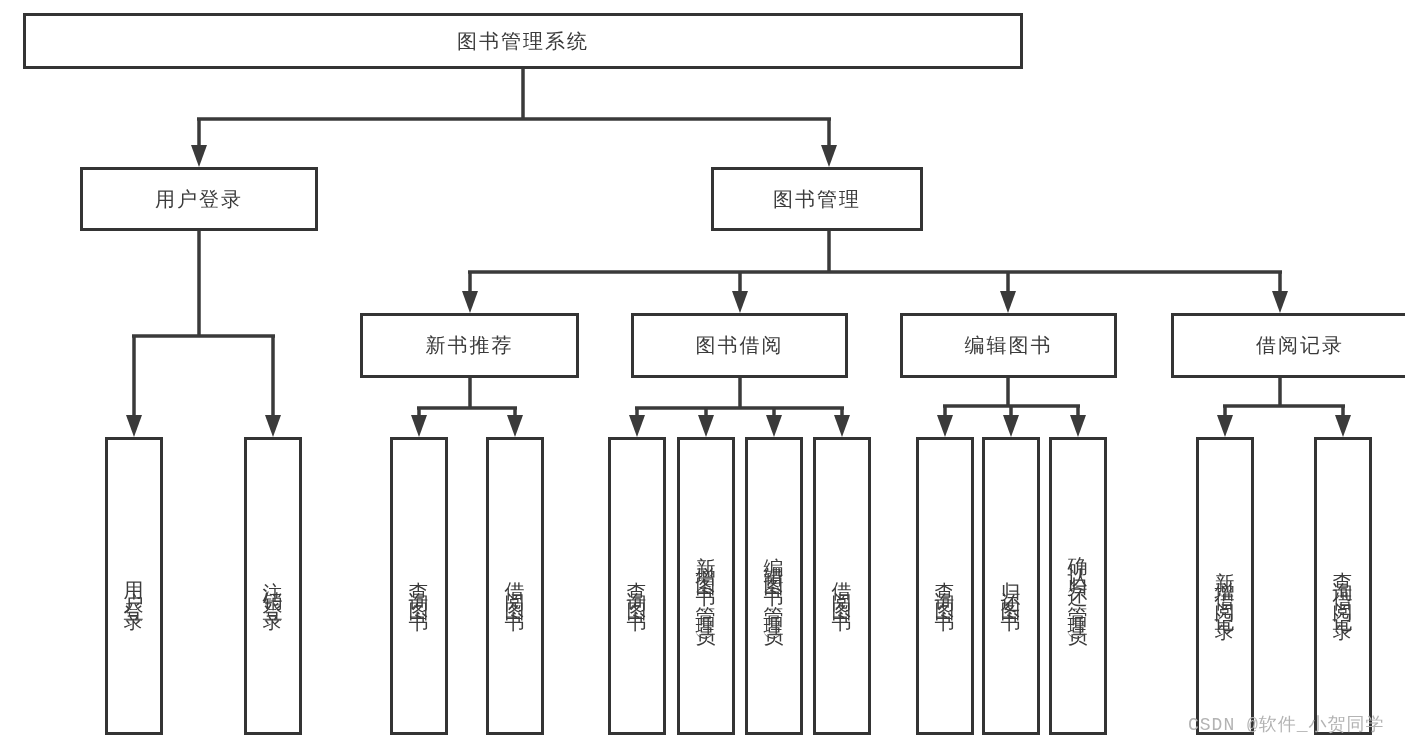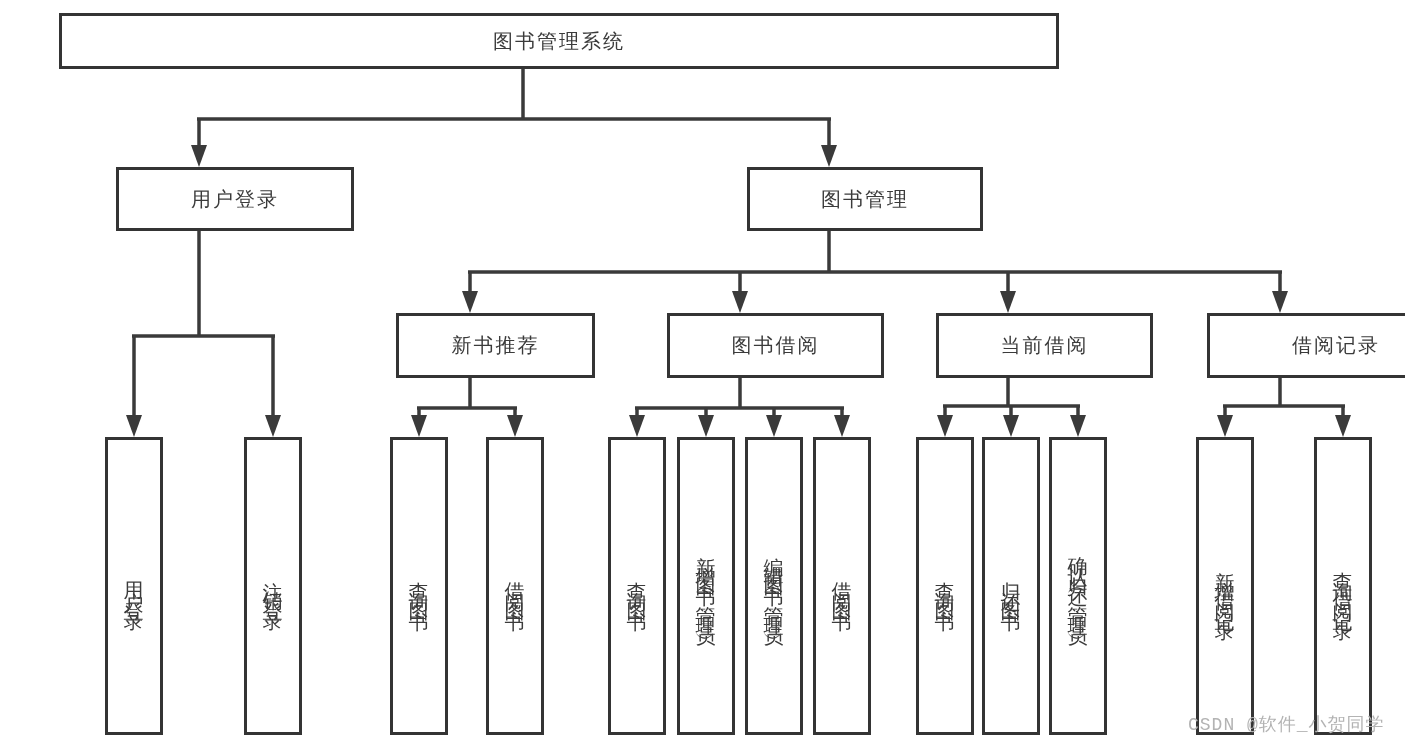--- a/index.html
+++ b/index.html
@@ -36,21 +36,20 @@
     box-sizing: border-box;
     border: 3px solid #343434;
     background: #ffffff;
     display: flex;
     align-items: center;
     justify-content: center;
     font-size: 20px;
     color: #3b3b3b;
     letter-spacing: 2px;
     white-space: nowrap;
-    margin-left: 36px;
   }
   .vnode {
     position: absolute;
     box-sizing: border-box;
     top: 437px;
     width: 58px;
     height: 298px;
     border: 3px solid #343434;
     background: #ffffff;
     display: flex;
@@ -71,22 +70,22 @@
     font-size: 18px;
     color: #b3b3b3;
     letter-spacing: 1px;
     white-space: nowrap;
     z-index: 10;
     font-family: Liberation Mono, monospace;
   }
   
   .n-root   { left: 23px;   top: 13px;  width: 1000px; height: 56px; }
   .n-login  { left: 80px;   top: 167px; width: 238px;  height: 64px; }
-  .n-mgmt   { left: 711px;  top: 167px; width: 236px;  height: 64px; }
-  .n-newrec { left: 360px;  top: 313px; width: 199px;  height: 65px; }
+  .n-mgmt   { left: 711px;  top: 167px; width: 212px;  height: 64px; }
+  .n-newrec { left: 360px;  top: 313px; width: 219px;  height: 65px; }
   .n-borrow { left: 631px;  top: 313px; width: 217px;  height: 65px; }
   .n-curr   { left: 900px;  top: 313px; width: 217px;  height: 65px; }
   .n-record { left: 1171px; top: 313px; width: 258px;  height: 65px; }
   
   .v1  { left: 105px; }
   .v2  { left: 244px; }
   .v3  { left: 390px; }
   .v4  { left: 486px; }
   .v5  { left: 608px; }
   .v6  { left: 677px; }
@@ -190,21 +189,21 @@
     <span>图书管理</span>
   </div>
 
   <div class="hnode n-newrec">
     <span>新书推荐</span>
   </div>
   <div class="hnode n-borrow">
     <span>图书借阅</span>
   </div>
   <div class="hnode n-curr">
-    <span>当前借阅</span>
+    <span>编辑图书</span>
   </div>
   <div class="hnode n-record">
     <span>借阅记录</span>
   </div>
 
   <div class="vnode v1">
     <span class="vlabel">用户登录</span>
   </div>
   <div class="vnode v2">
     <span class="vlabel">注销登录</span>

